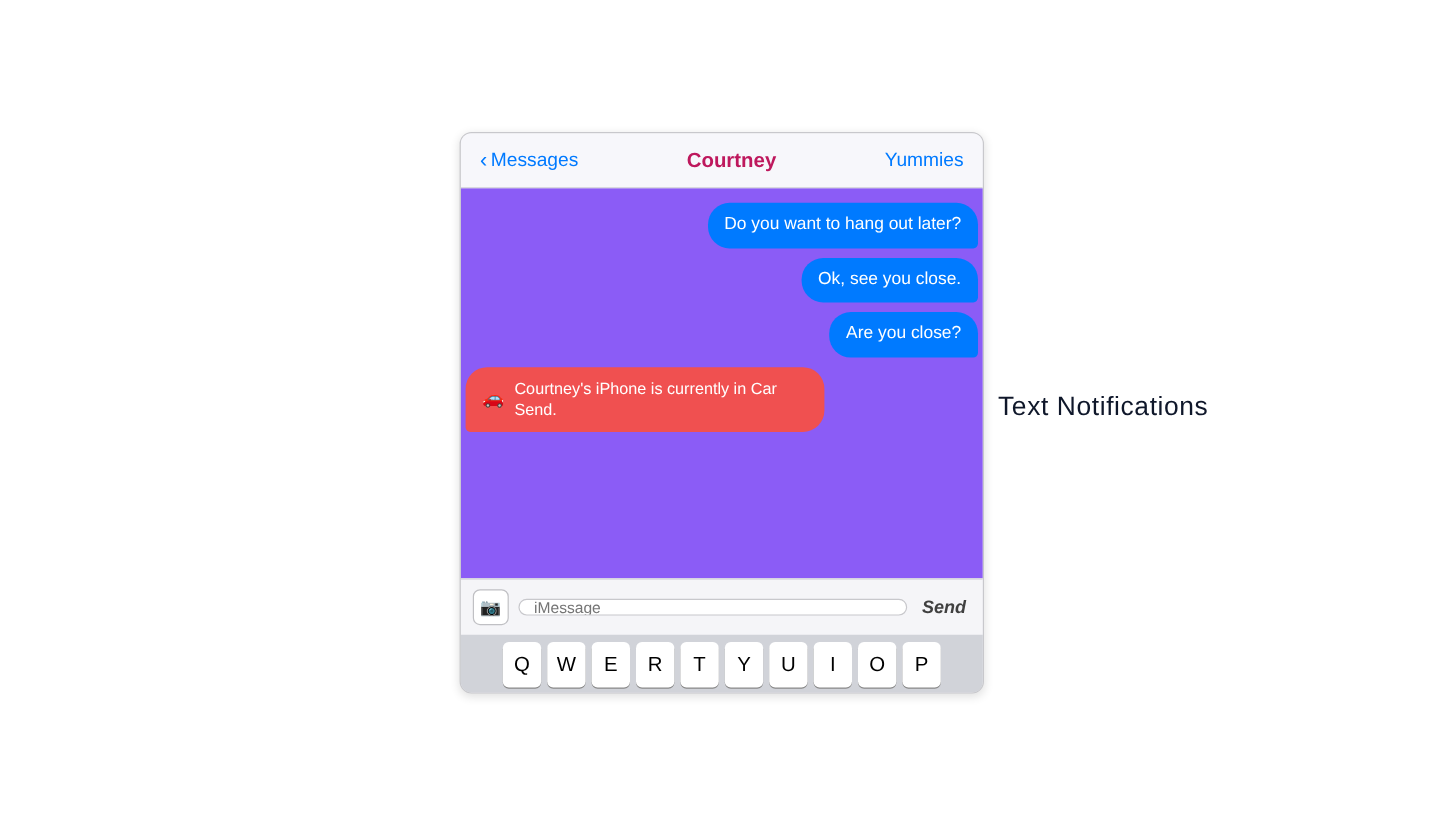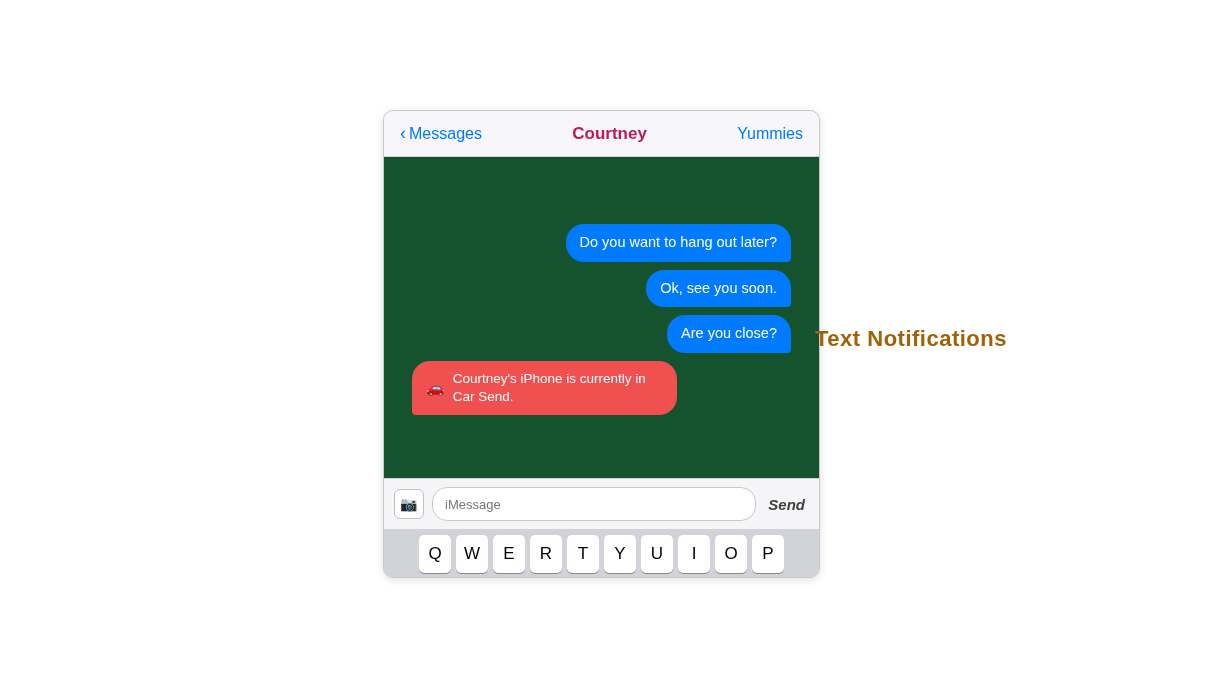--- a/index.html
+++ b/index.html
@@ -85,27 +85,26 @@
 
     .contact-btn {
       color: #007aff;
       font-size: 16px;
       cursor: pointer;
     }
 
     
     .messages-area {
       flex: 1;
-      background: #14532d;
-      padding: 12px 28px 8px;
+      background: #8b5cf6;
+      padding: 12px 4px 8px;
       display: flex;
       flex-direction: column;
       gap: 8px;
       overflow: hidden;
-      justify-content: center;
     }
 
     
     .bubble-row {
       display: flex;
     }
 
     .bubble-row.sent {
       justify-content: flex-end;
     }
@@ -169,21 +168,21 @@
       display: flex;
       align-items: center;
       justify-content: center;
       cursor: pointer;
       font-size: 14px;
       color: #888;
     }
 
     .message-input {
       flex: 1;
-      height: 34px;
+      height: 14px;
       border: 1px solid #c8c8cc;
       border-radius: 15px;
       padding: 4px 12px;
       font-size: 13px;
       color: #aaa;
       background: #fff;
       outline: none;
     }
 
     .send-btn {
@@ -225,22 +224,22 @@
       font-weight: 400;
     }
 
     
     .side-label {
       position: absolute;
       right: 200px;
       top: 50%;
       transform: translateY(-50%);
       font-size: 22px;
-      color: #a16207;
-      font-weight: 700;
+      color: #0f172a;
+      font-weight: 400;
       letter-spacing: 0.5px;
       white-space: nowrap;
     }
   </style>
 </head>
 <body>
 
 <div class="page-container">
 
   <div class="phone-frame">
@@ -258,21 +257,21 @@
 
       <div class="bubble-row sent">
         <div class="bubble sent">
           <span>Do you want to hang out later?</span>
         </div>
       </div>
 
 
       <div class="bubble-row sent">
         <div class="bubble sent">
-          <span>Ok, see you soon.</span>
+          <span>Ok, see you close.</span>
         </div>
       </div>
 
       <div class="bubble-row sent">
         <div class="bubble sent">
           <span>Are you close?</span>
         </div>
       </div>
 
       <div class="bubble-row received">

